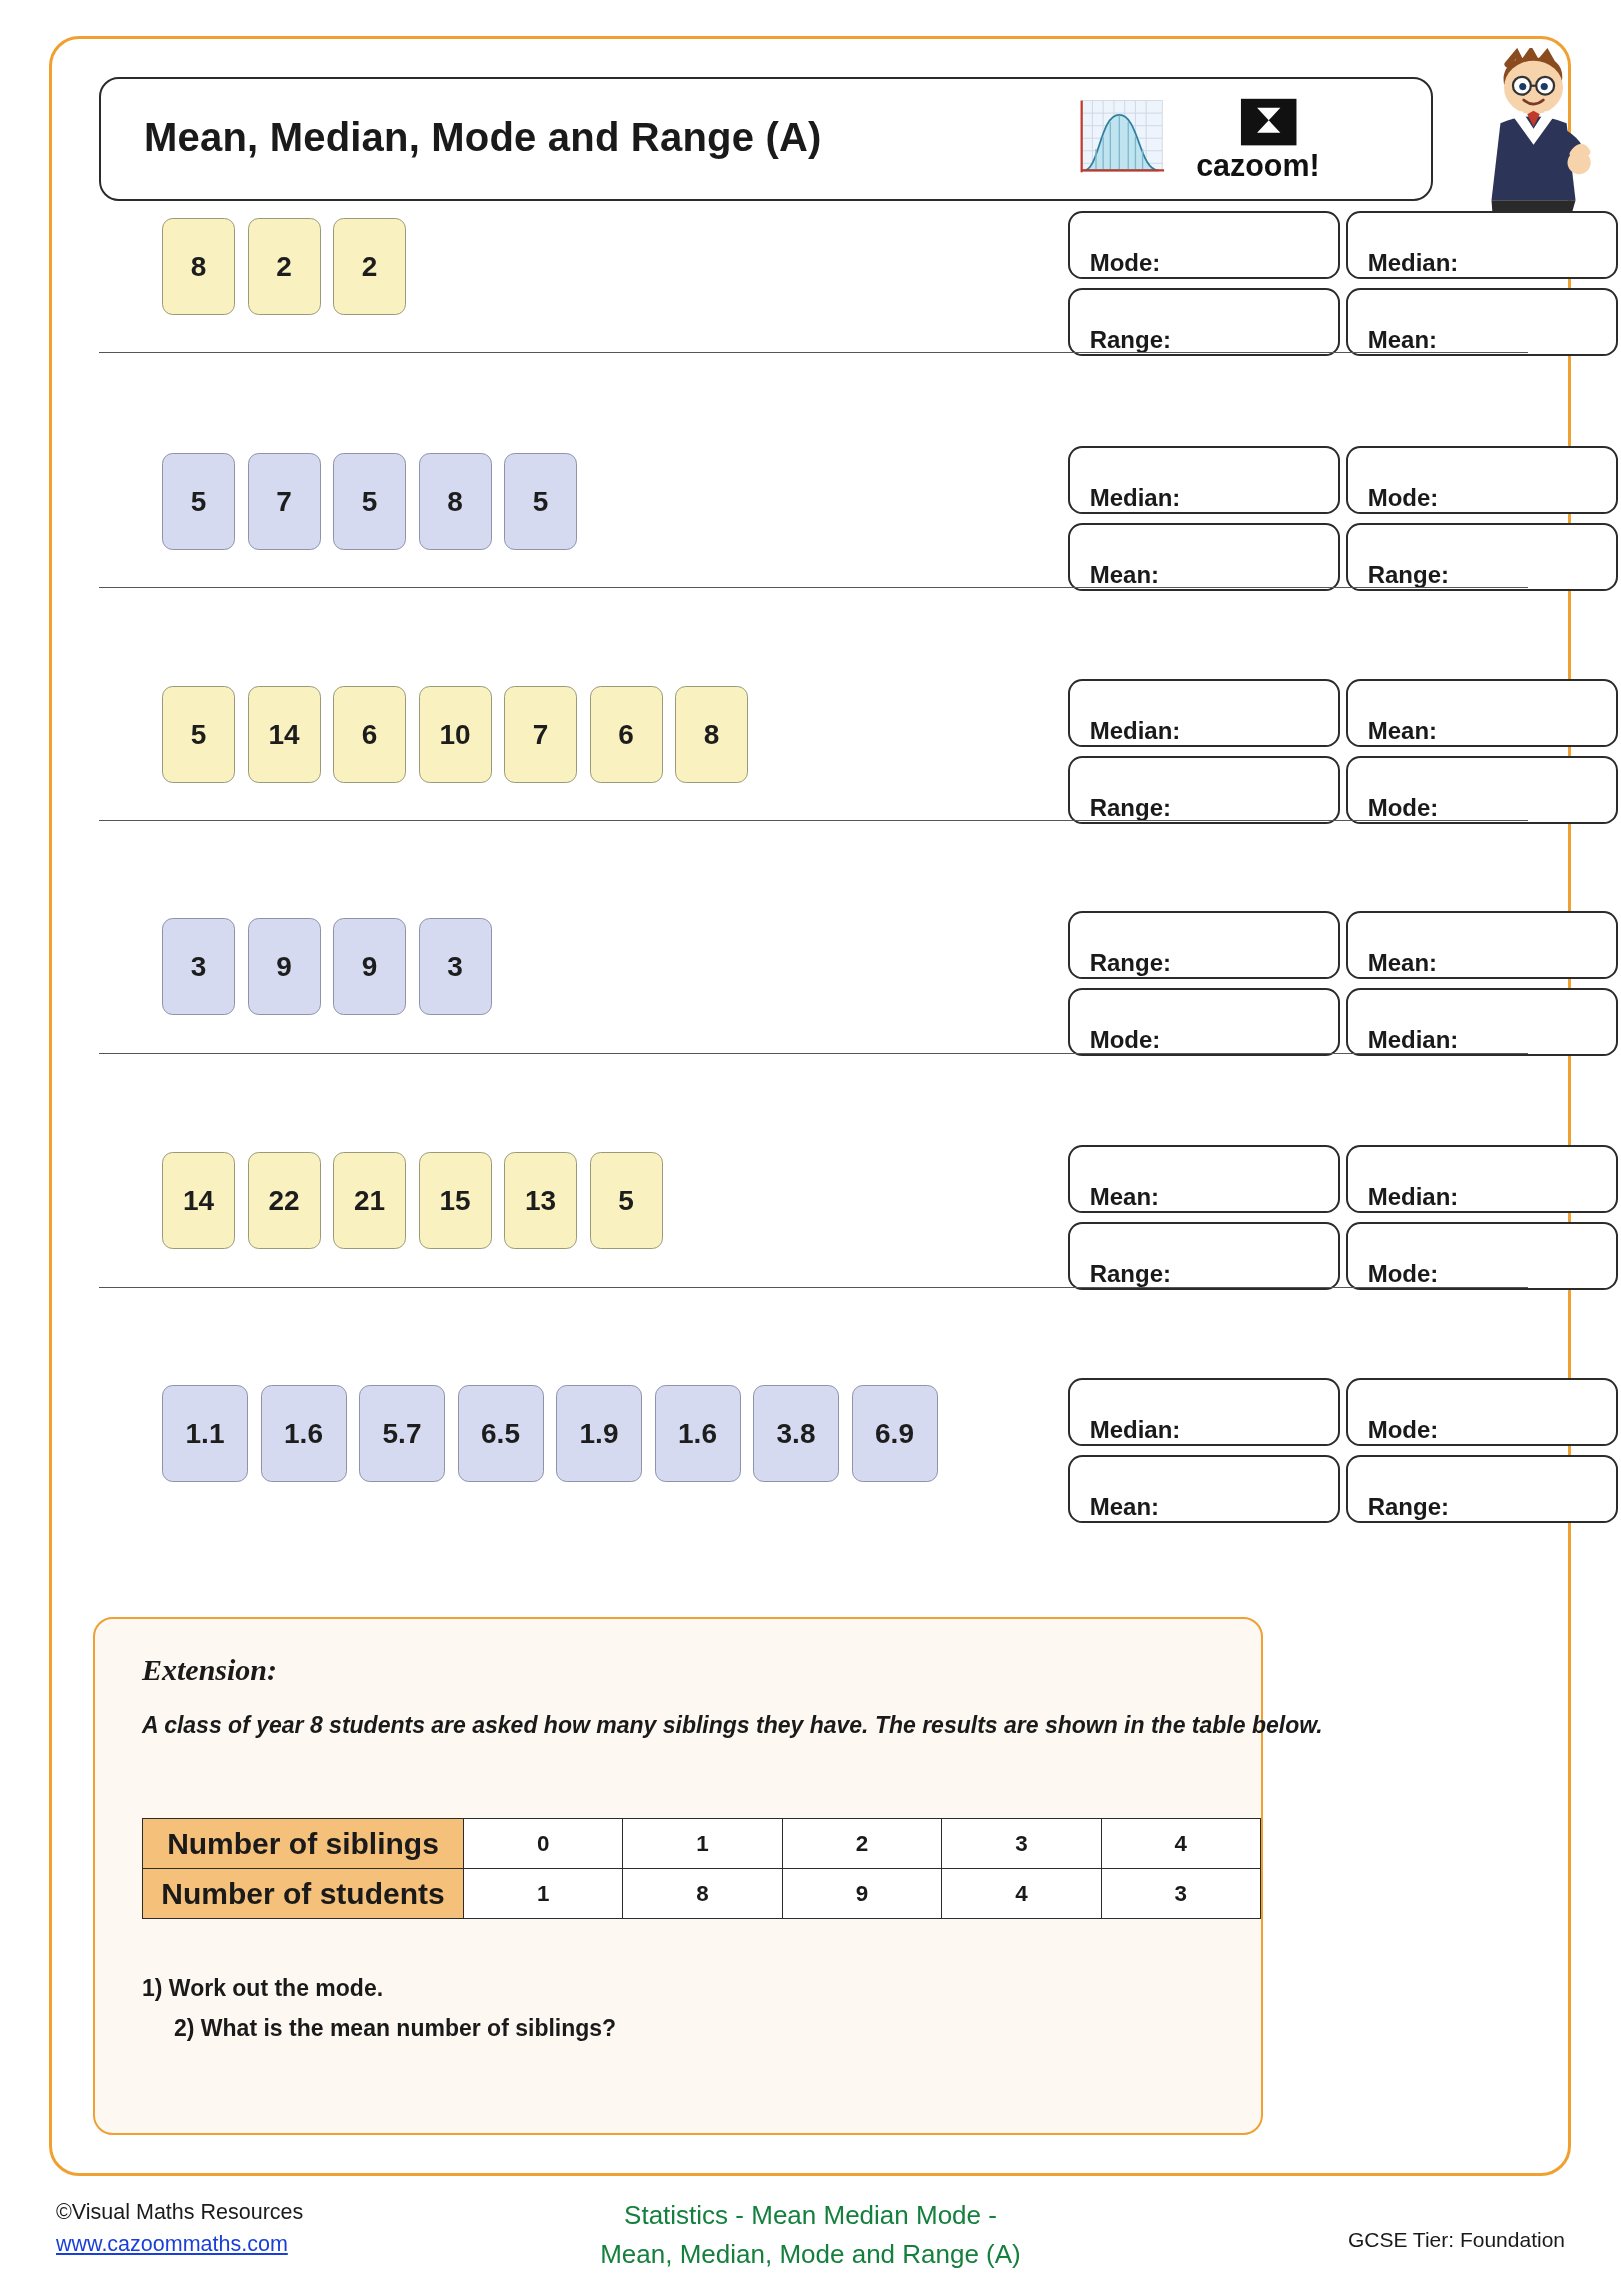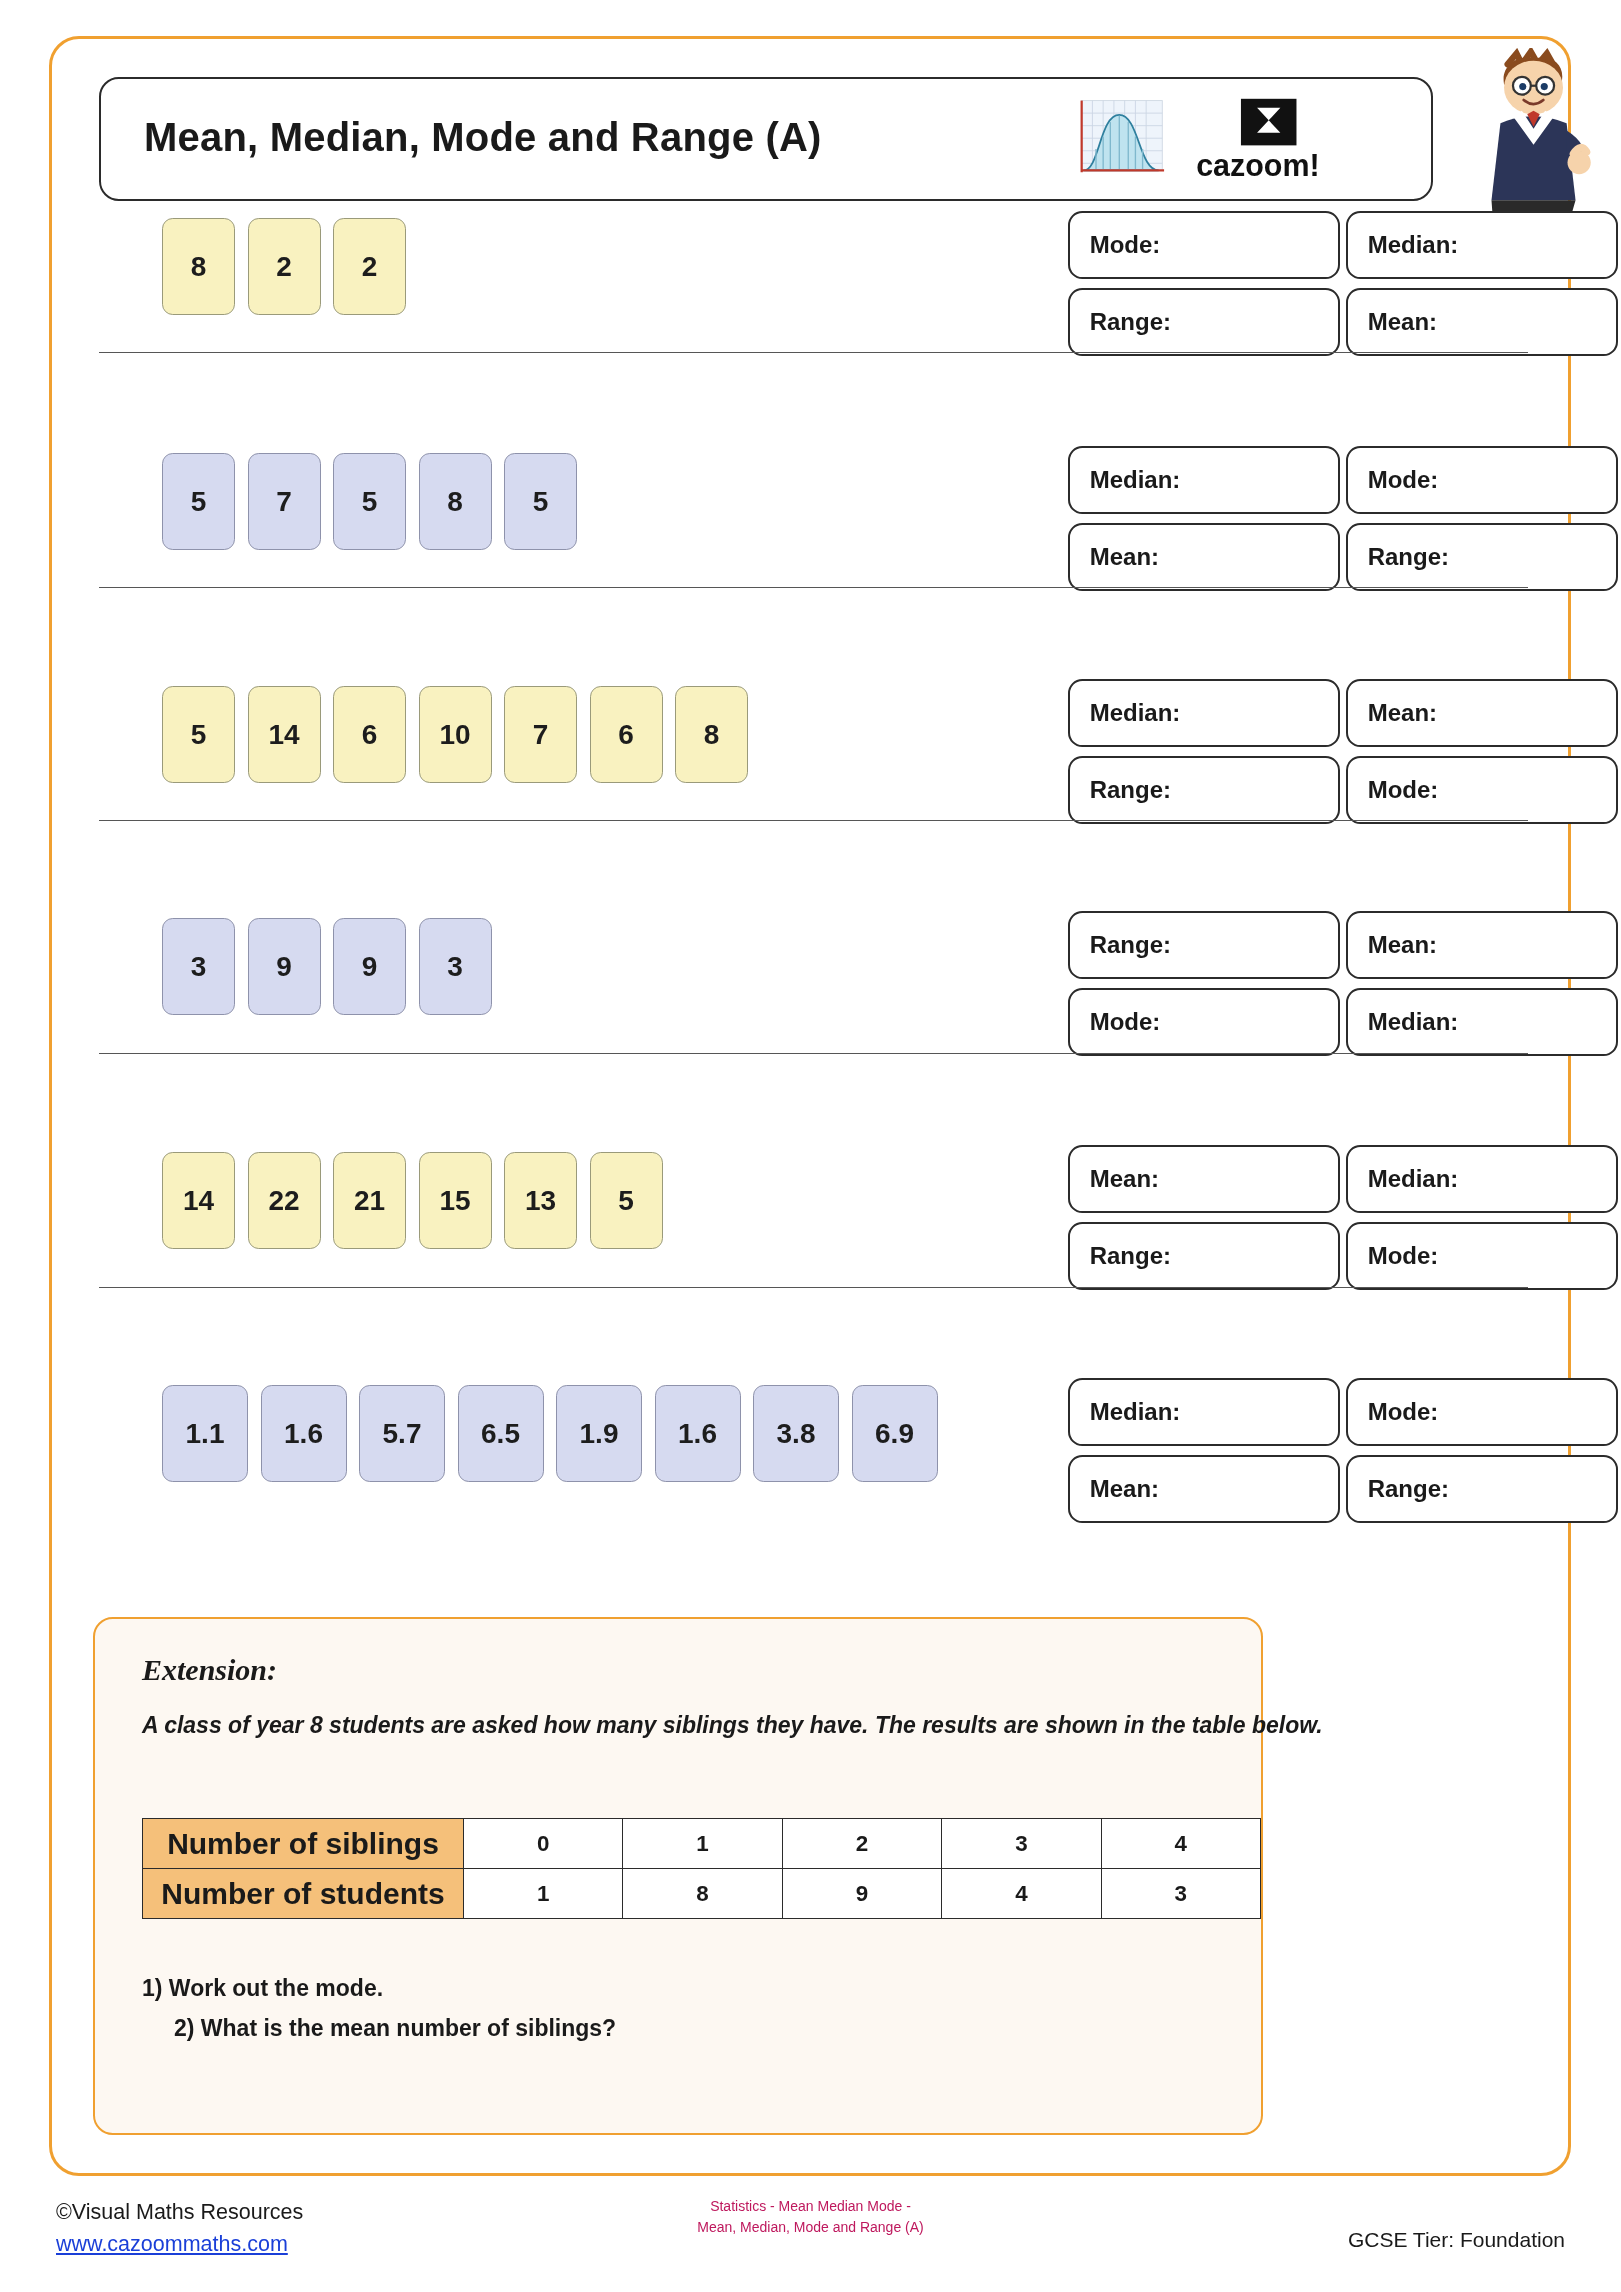--- a/index.html
+++ b/index.html
@@ -119,21 +119,21 @@
     grid-template-columns: 262px 262px;
     gap: 9px 16px;
   }
   .abox {
     width: 272px;
     height: 68px;
     border: 2.7px solid #2b2b2b;
     border-radius: 14.3px;
     box-sizing: border-box;
     display: flex;
-    align-items: center;
+    align-items: flex-end;
     background: #fff;
   }
   .abox span {
     padding-left: 19.7px;
     font-size: 24px;
     font-weight: bold;
     color: #1a1a1a;
   }
   
   .extension {
@@ -218,22 +218,22 @@
   .f-left a {
     color: #1a3fd8;
     text-decoration: underline;
   }
   .f-center {
     position: absolute;
     left: 0;
     top: 0;
     width: 1621px;
     text-align: center;
-    font-size: 14px;
-    color: #be185d;
+    font-size: 26px;
+    color: #15803d;
     line-height: 1.5;
   }
   .f-right {
     position: absolute;
     right: 56px;
     top: 32px;
     font-size: 21px;
     color: #1a1a1a;
   }
 </style>

